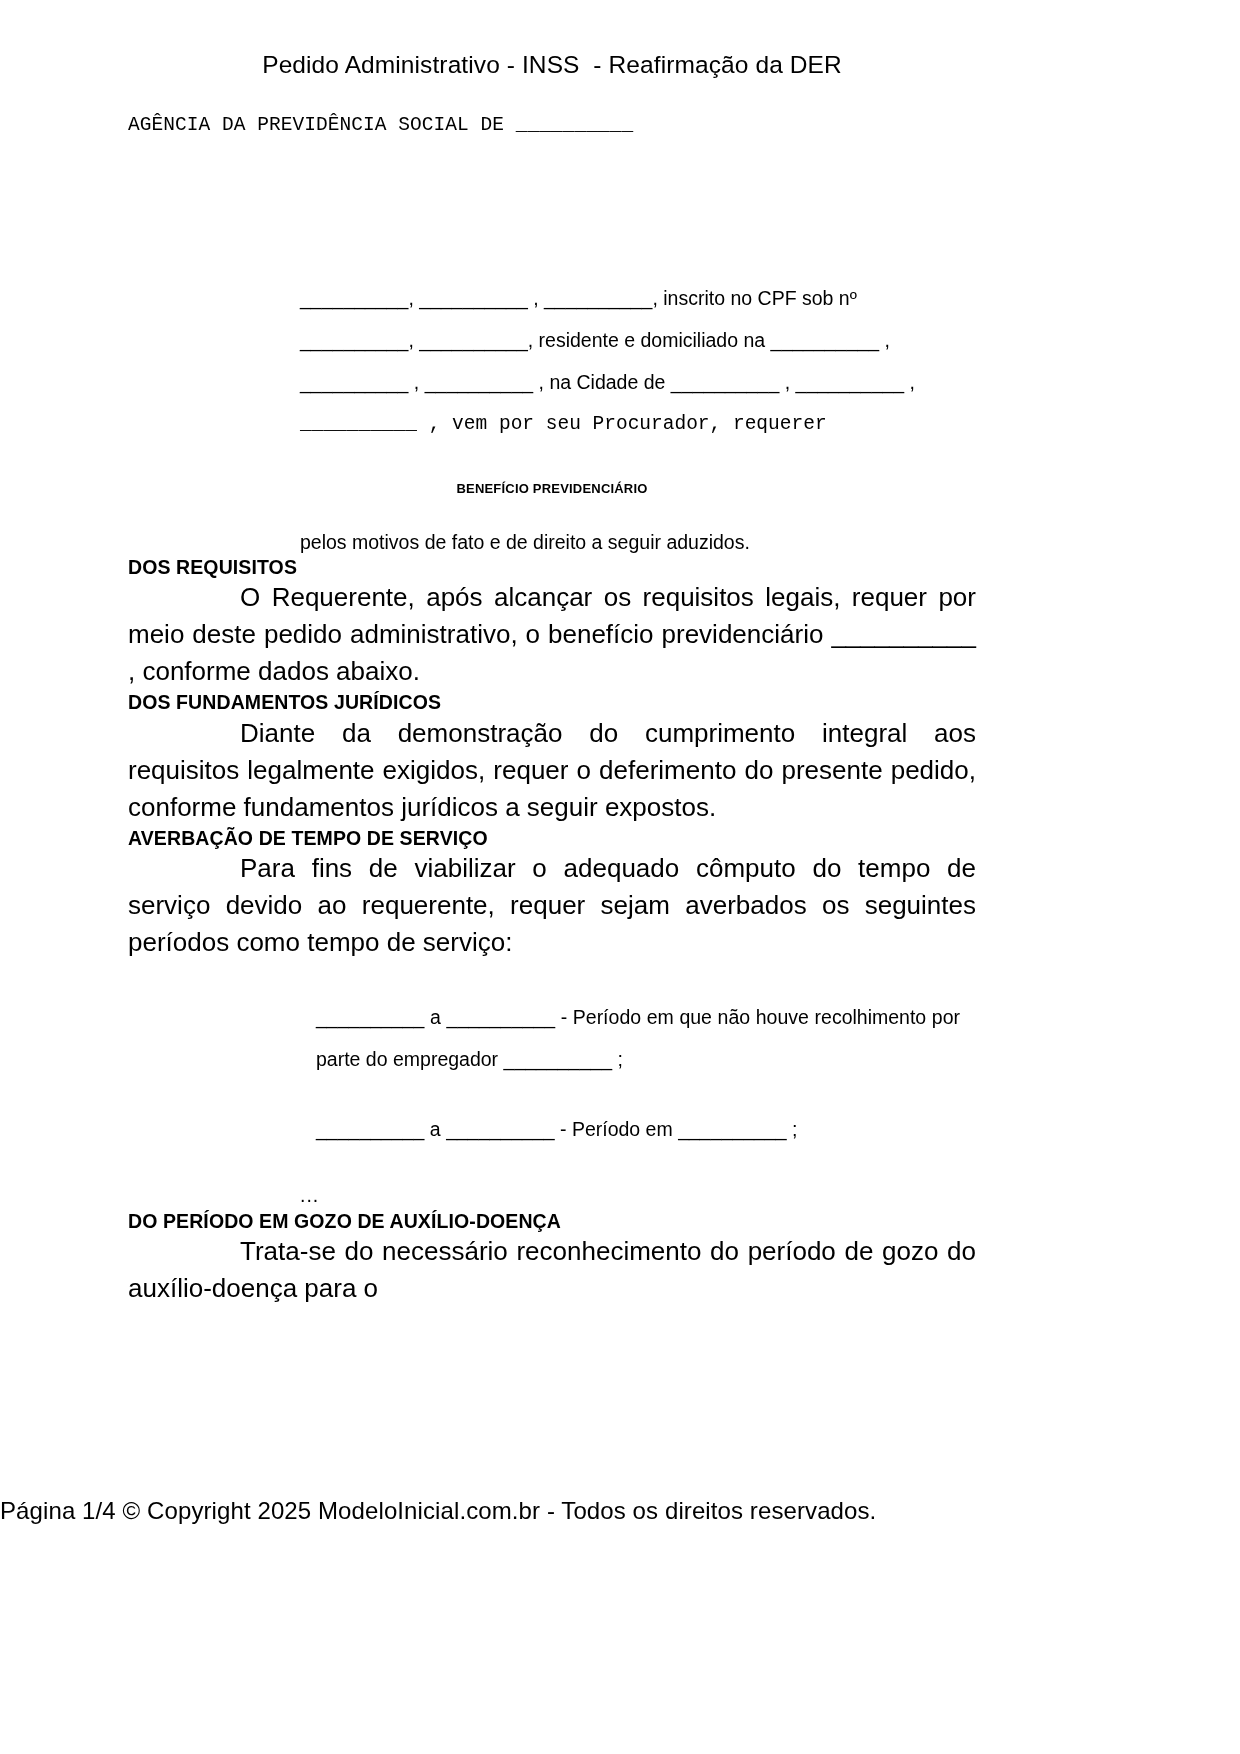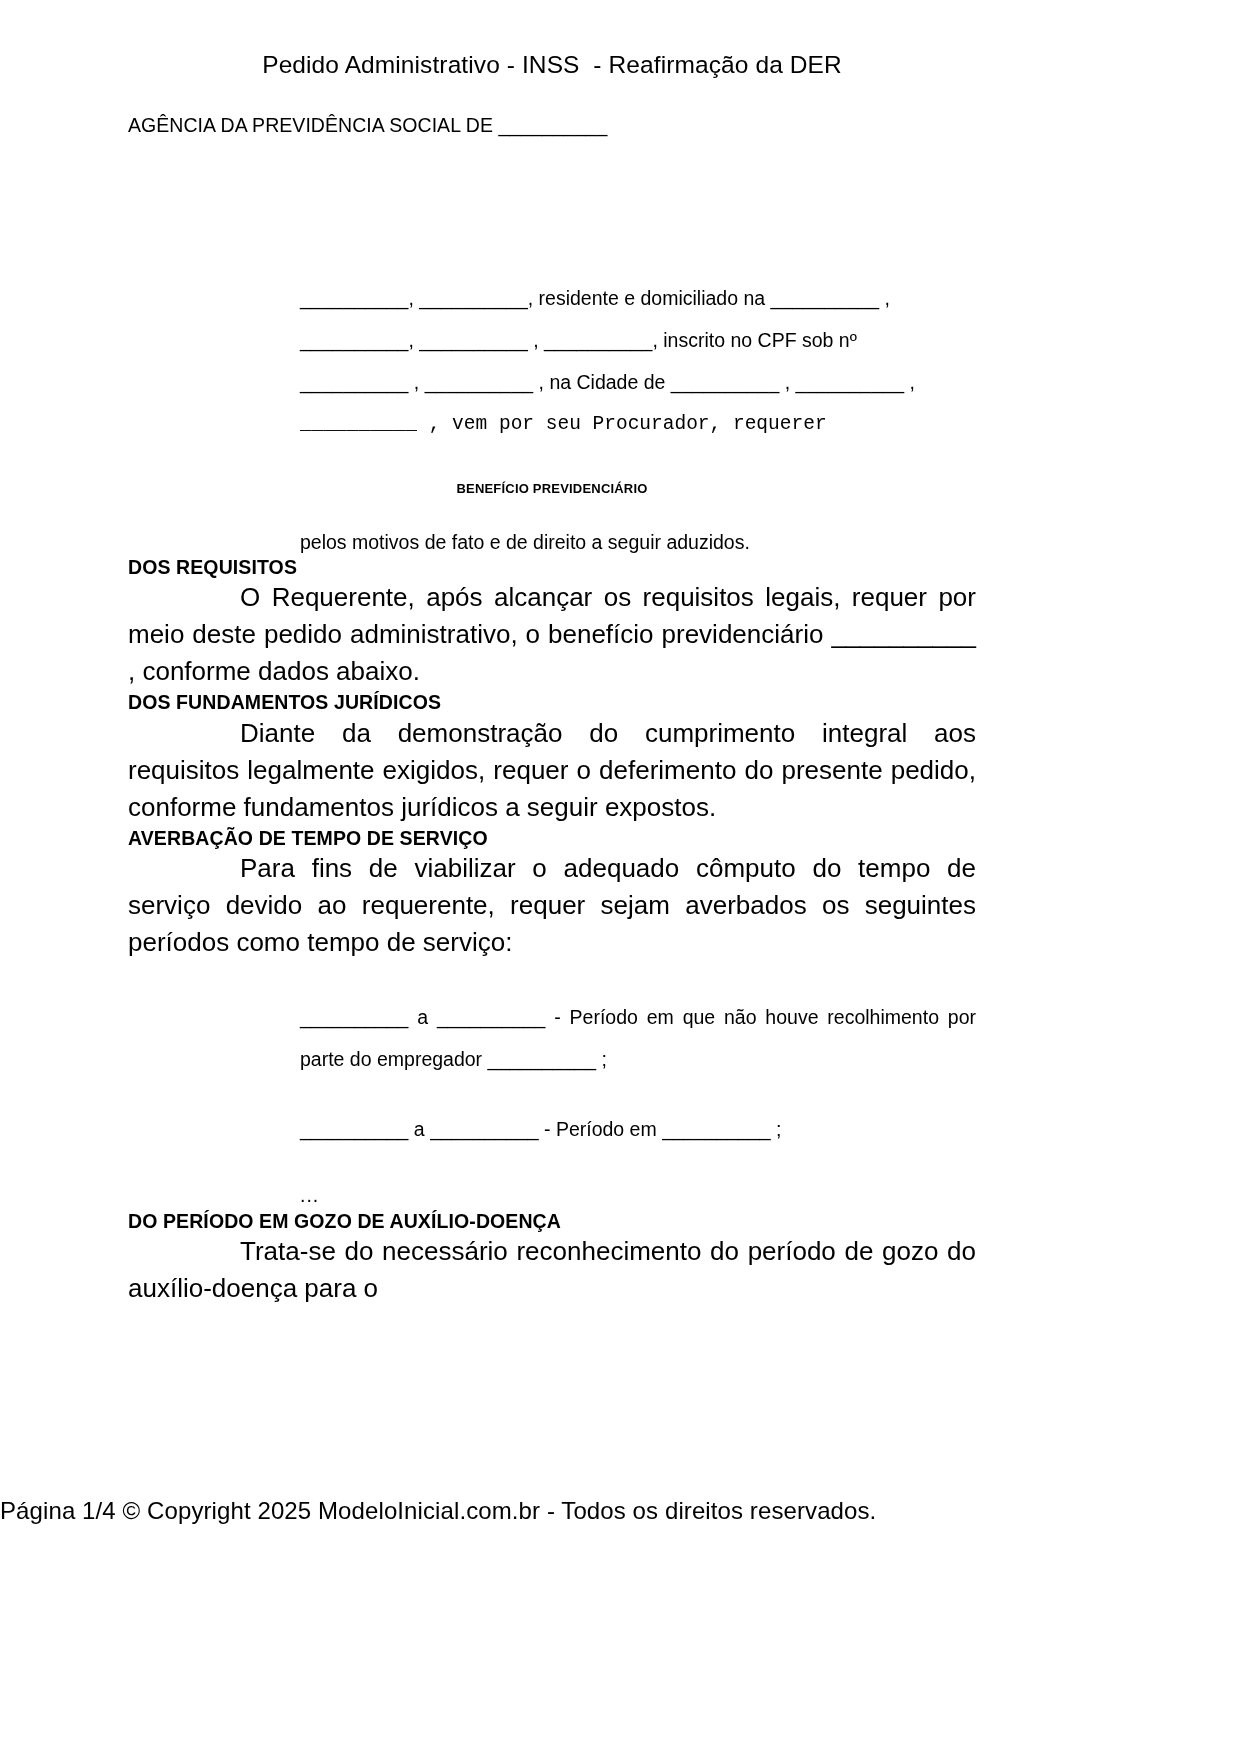--- a/index.html
+++ b/index.html
@@ -44,20 +44,21 @@
     font-size: 19.5px;
     line-height: 1.25;
     margin-top: 40px;
     letter-spacing: 0.05px;
   }
   .agency {
     font-size: 19.5px;
     line-height: 1.25;
     margin-top: 34px;
     letter-spacing: 0.05px;
+    font-family: Liberation Mono, monospace;
   }
 
   .qualification {
     margin-top: 139px;
     margin-left: 172px;
     width: 676px;
     font-size: 19.5px;
     line-height: 42px;
     text-align: justify;
     text-justify: inter-word;
@@ -109,21 +110,21 @@
 
   .period-list {
     margin-left: 172px;
     width: 676px;
   }
   .period-item {
     font-size: 19.5px;
     line-height: 42px;
     text-align: justify;
     text-justify: inter-word;
-    margin: 0;
+    margin: 16px;
   }
   .period-item-1 { margin-top: 35px; }
   .period-item-2 { margin-top: 28px; }
   .ellipsis-item {
     font-size: 19.5px;
     line-height: 1.3;
     margin-top: 33px;
     margin-left: 172px;
     letter-spacing: 1px;
   }
@@ -144,22 +145,22 @@
 <div class="page">
 
   <div class="content">
 
     <div class="doc-title">Pedido Administrativo - INSS  - Reafirmação da DER</div>
 
 
     <div class="agency">AGÊNCIA DA PREVIDÊNCIA SOCIAL DE  __________</div>
 
     <div class="qualification">
+      <div>__________,  __________ ,  __________,  inscrito  no  CPF  sob  nº</div>
       <div>__________,  __________,  residente  e  domiciliado  na  __________  ,</div>
-      <div>__________,  __________ ,  __________,  inscrito  no  CPF  sob  nº</div>
       <div>__________  , __________  , na Cidade de  __________  ,  __________  ,</div>
       <div class="lastline">__________ , vem por seu Procurador, requerer</div>
     </div>
 
     <div class="benefit-heading">BENEFÍCIO PREVIDENCIÁRIO</div>
 
     <div class="motives">pelos motivos de fato e de direito a seguir aduzidos.</div>
 
     <h2 class="section sec-requisitos">DOS REQUISITOS</h2>
     <p class="body para-requisitos">O  Requerente,  após  alcançar  os  requisitos  legais,  requer  por  meio  deste  pedido administrativo, o benefício previdenciário                 __________ , conforme dados abaixo.</p>

